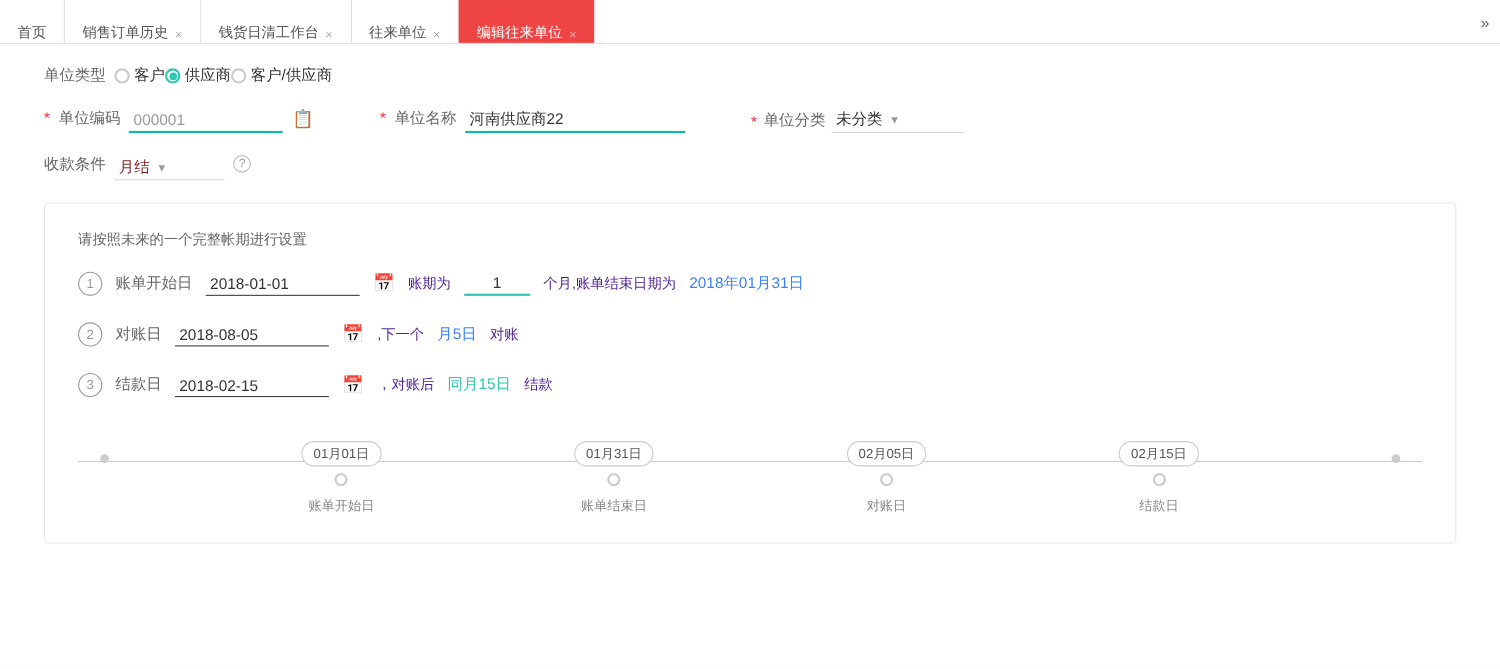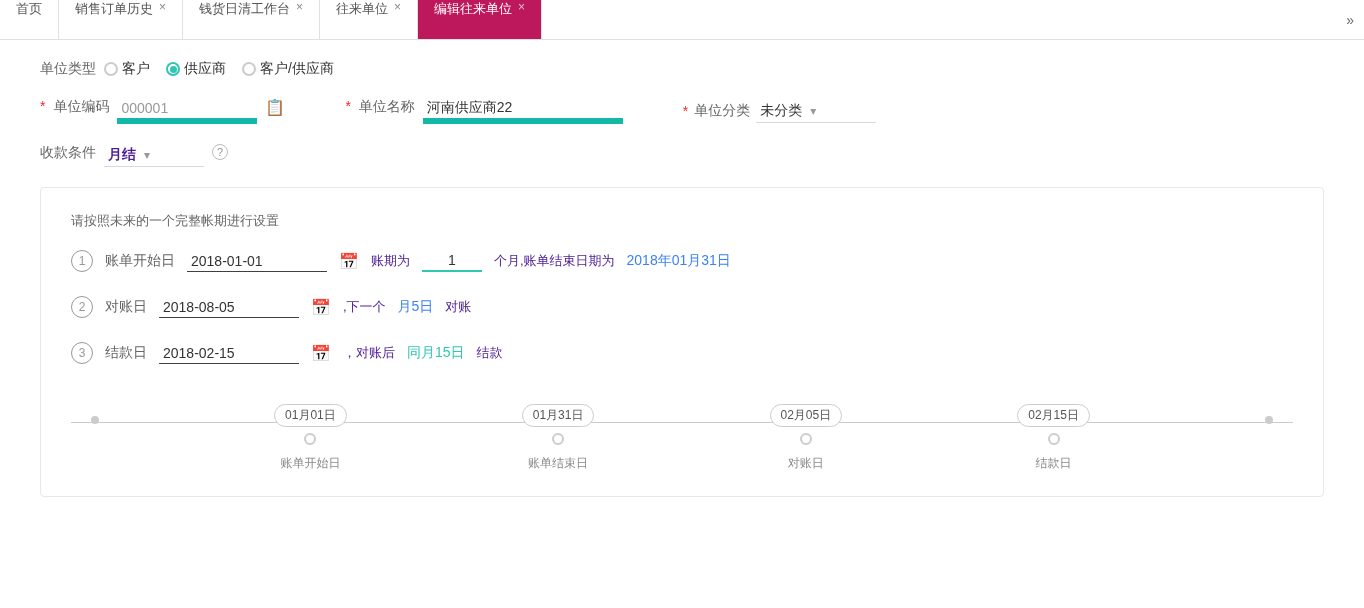--- a/index.html
+++ b/index.html
@@ -9,32 +9,33 @@
     .tab-bar {
       display: flex;
       align-items: stretch;
       background: #fff;
       border-bottom: 1px solid #e0e0e0;
       height: 40px;
       position: relative;
     }
     .tab-item {
       display: flex;
-      align-items: flex-start;
+      align-items: flex-end;
       padding: 0 16px;
       cursor: pointer;
       font-size: 13px;
       color: #555;
       border-right: 1px solid #e0e0e0;
       gap: 6px;
       white-space: nowrap;
       height: 100%;
+      font-family: Liberation Serif, serif;
     }
     .tab-item.active {
-      background: #be185d;
+      background: #ef4444;
       color: #fff;
     }
     .tab-item .close-x {
       font-size: 12px;
       opacity: 0.7;
       cursor: pointer;
     }
     .tab-item.active .close-x { color: #fff; }
     .tab-expand-btn {
       margin-left: auto;
@@ -65,21 +66,20 @@
     }
     .field-label {
       color: #666;
       white-space: nowrap;
     }
     .required-star {
       color: #f5222d;
     }
     .radio-group {
       display: flex;
-      gap: 16px;
       align-items: center;
     }
     .radio-item {
       display: flex;
       align-items: center;
       gap: 4px;
       cursor: pointer;
     }
     .radio-circle {
       width: 14px;
@@ -96,21 +96,21 @@
     .radio-circle.checked::after {
       content: '';
       width: 7px;
       height: 7px;
       border-radius: 50%;
       background: #30c6b2;
     }
 
     .text-input {
       border: none;
-      border-bottom: 6px solid #14b8a6;
+      border-bottom: 2px solid #14b8a6;
       outline: none;
       padding: 2px 4px;
       font-size: 14px;
       color: #333;
       background: transparent;
       width: 180px;
     }
     .text-input.unit-code {
       width: 140px;
       color: #999;
@@ -128,22 +128,22 @@
     .select-field {
       display: flex;
       align-items: center;
       gap: 4px;
       border-bottom: 1px solid #d9d9d9;
       padding: 2px 4px;
       cursor: pointer;
       min-width: 120px;
     }
     .select-value {
-      color: #4c1d95;
-      font-weight: 700;
+      color: #7f1d1d;
+      font-weight: 400;
     }
     .chevron-icon {
       color: #999;
       font-size: 12px;
       margin-left: 4px;
     }
 
     .help-icon {
       width: 16px;
       height: 16px;

